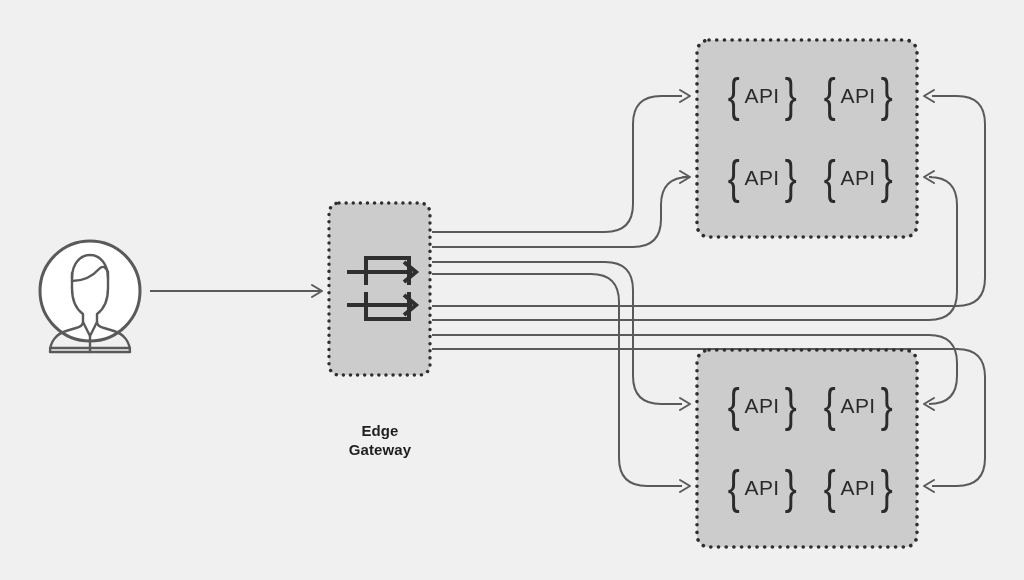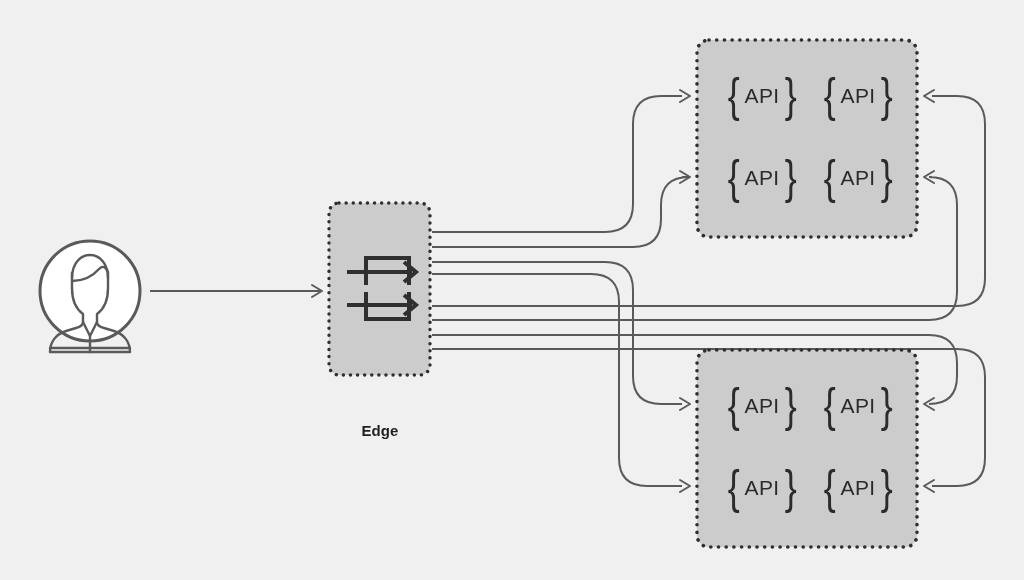--- a/index.html
+++ b/index.html
@@ -212,20 +212,21 @@
     <g>
       <rect x="697" y="40" width="220" height="197" rx="12" ry="12" fill="#cccccc" stroke="#2f2f2f" stroke-width="3.6" stroke-linecap="round" stroke-dasharray="0.1 7.6"></rect>
     </g>
     <g>
       <rect x="697" y="350" width="220" height="197" rx="12" ry="12" fill="#cccccc" stroke="#2f2f2f" stroke-width="3.6" stroke-linecap="round" stroke-dasharray="0.1 7.6"></rect>
     </g>
   </svg>
 
   <div class="gw-label">
     <div>Edge</div>
+    <div>Gateway</div>
   </div>
 
   <div class="api-token" style="left:762px; top:96px;">
     <span class="brace left">{</span>
       <span>API</span>
       <span class="brace right">}</span>
   </div>
 
   <div class="api-token" style="left:858px; top:96px;">
     <span class="brace left">{</span>

